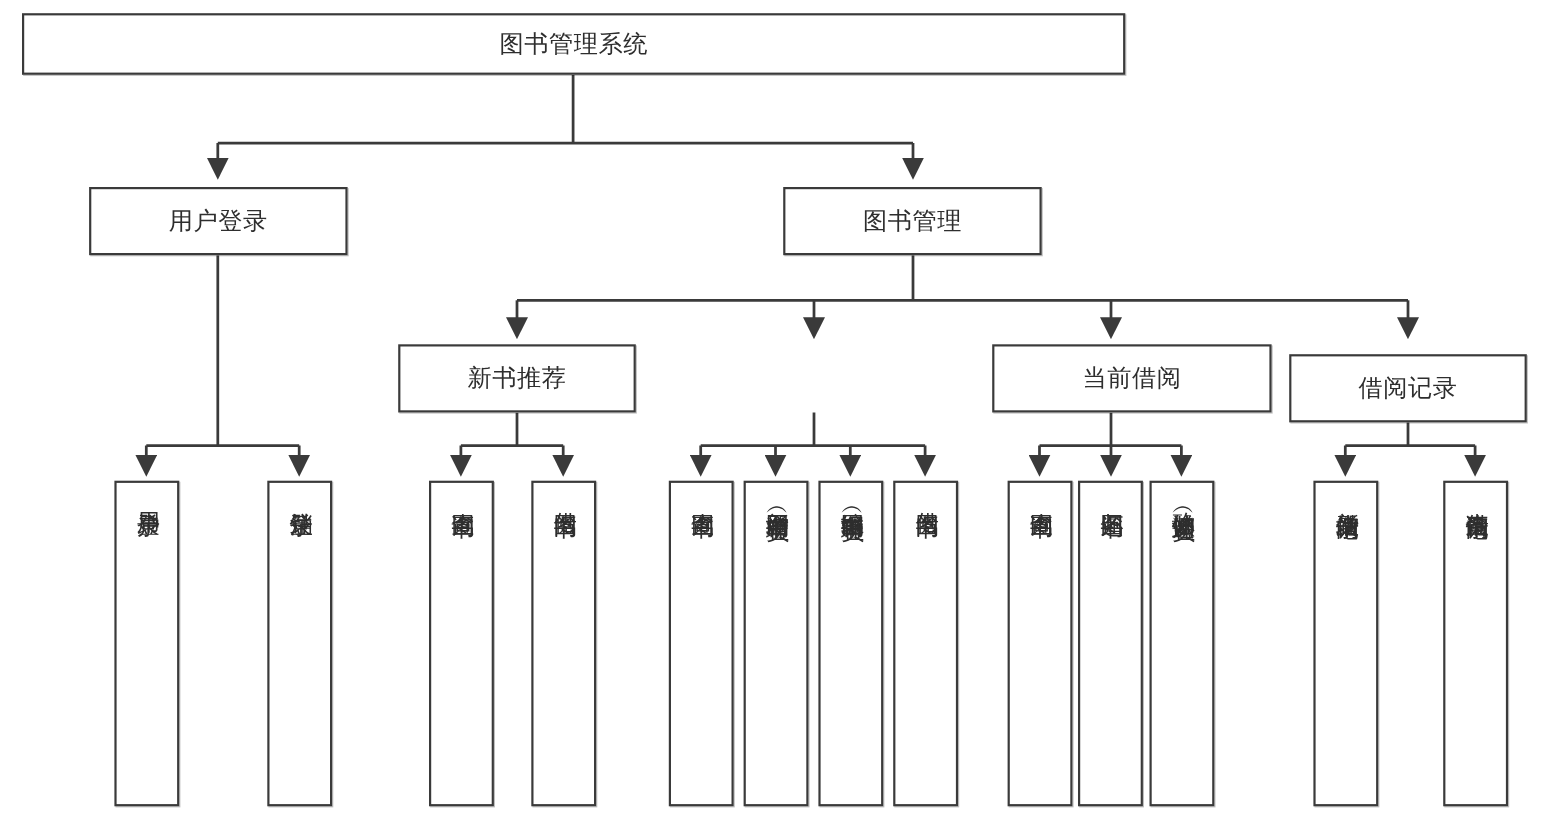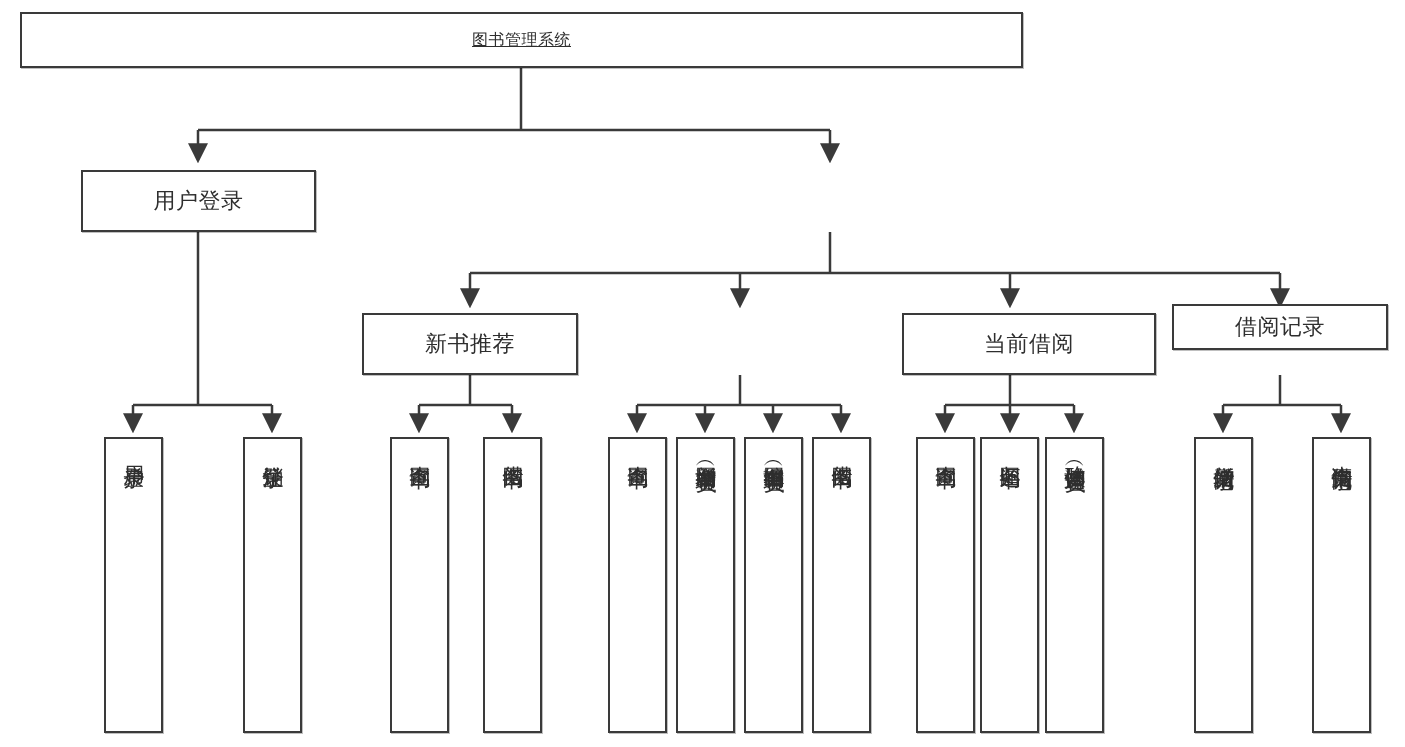--- a/index.html
+++ b/index.html
@@ -40,21 +40,21 @@
     display: block;
     text-align: center;
     line-height: 1.12;
     letter-spacing: 0.5px;
   }
   
   .node.horiz .label {
     writing-mode: horizontal-tb;
     font-size: 22px;
   }
-  .node.root .label { font-size: 16px; text-decoration: underline; }
+  .node.root .label { font-size: 22px; }
   
   .node.vert {
     align-items: flex-start;
     justify-content: center;
     padding-top: 10px;
   }
   .node.vert .label {
     writing-mode: vertical-rl;
     text-orientation: upright;
     font-size: 21px;
@@ -126,28 +126,31 @@
     </g>
   </svg>
 
   <div class="node horiz root" style="left:20px; top:12px; width:1003px; height:56px;">
     <span class="label">图书管理系统</span>
   </div>
 
   <div class="node horiz" style="left:81px; top:170px; width:235px; height:62px;">
     <span class="label">用户登录</span>
   </div>
+  <div class="node horiz" style="left:712px; top:170px; width:235px; height:62px;">
+    <span class="label">图书管理</span>
+  </div>
 
   <div class="node horiz" style="left:362px; top:313px; width:216px; height:62px;">
     <span class="label">新书推荐</span>
   </div>
   <div class="node horiz" style="left:902px; top:313px; width:254px; height:62px;">
     <span class="label">当前借阅</span>
   </div>
-  <div class="node horiz" style="left:1172px; top:304px; width:216px; height:46px;">
+  <div class="node horiz" style="left:1172px; top:322px; width:216px; height:62px;">
     <span class="label">借阅记录</span>
   </div>
 
   <div class="node vert" style="left:104px; top:437px; width:59px; height:296px;">
     <span class="label">用户登录</span>
   </div>
   <div class="node vert" style="left:243px; top:437px; width:59px; height:296px;">
     <span class="label">注销登录</span>
   </div>
 

